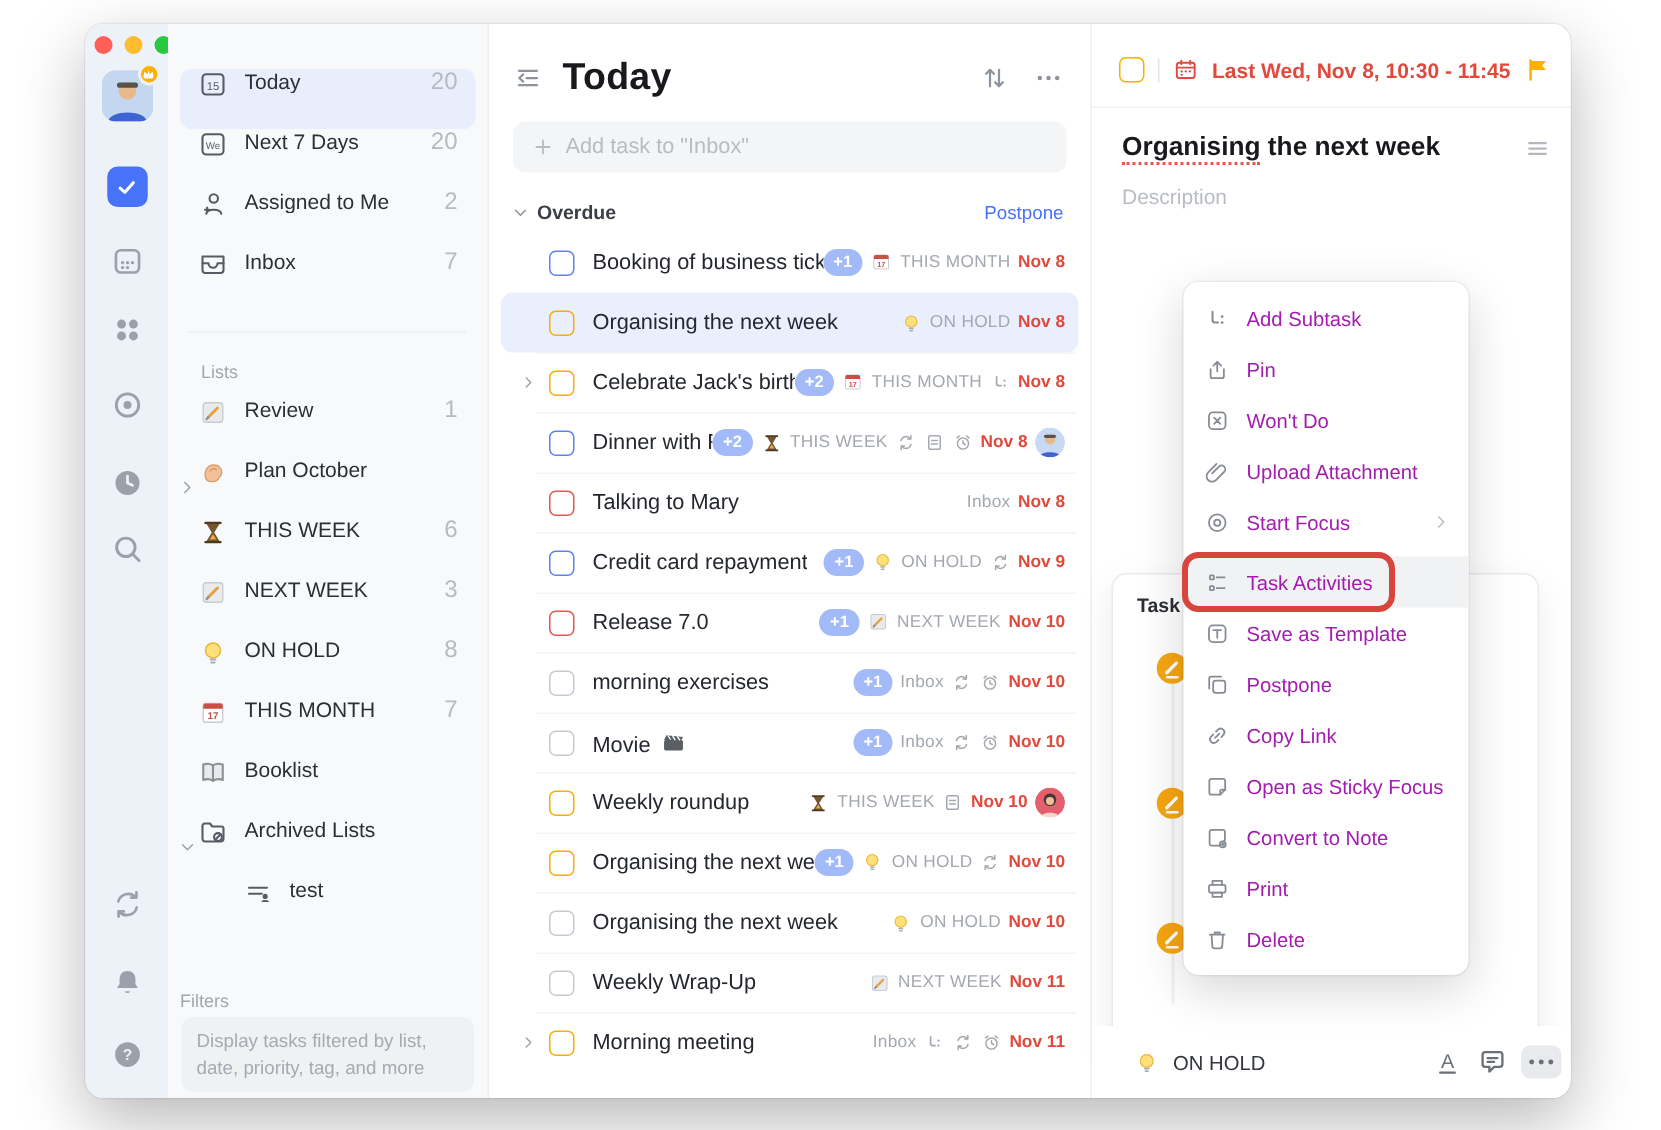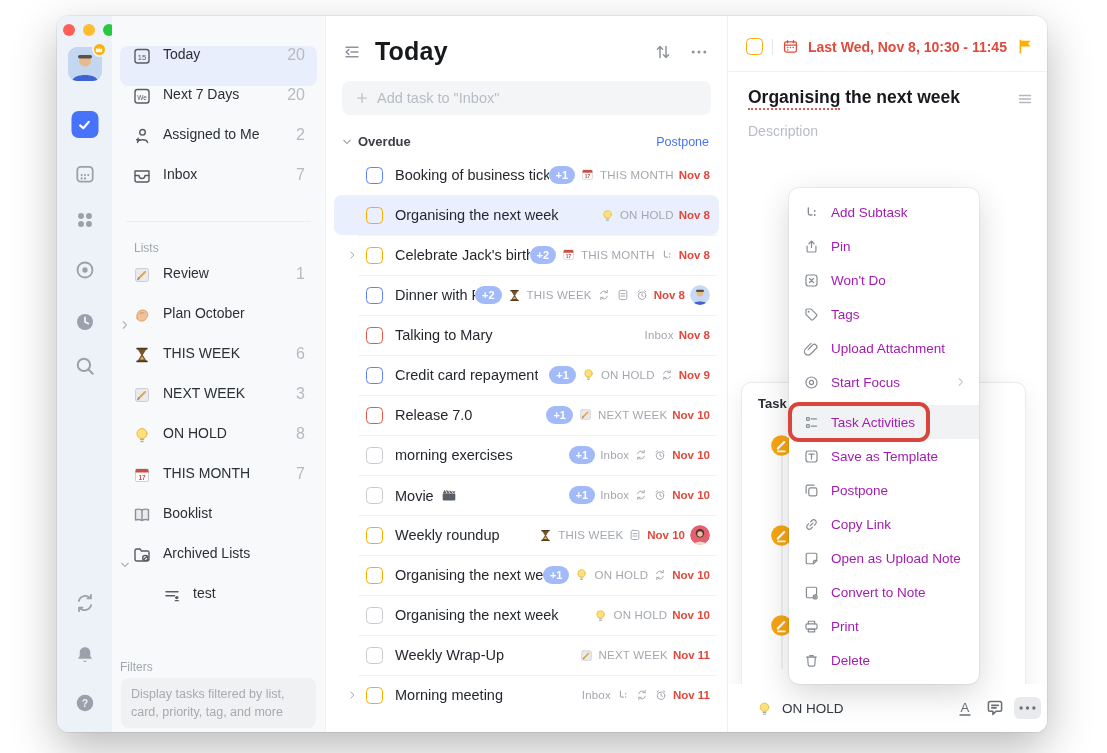--- a/index.html
+++ b/index.html
@@ -338,21 +338,21 @@
             <svg viewBox="0 0 20 20" width="100%" height="100%" fill="none" stroke="currentColor" stroke-width="1.4" stroke-linecap="round" stroke-linejoin="round">
               <path d="M4 6.8h12M4 10.8h8.5"></path>
               <circle cx="14.8" cy="12.6" r="1.7" fill="currentColor" stroke="none"></circle>
               <path d="M12.2 16.3c.3-1.7 4.9-1.7 5.2 0z" fill="currentColor" stroke="none"></path>
             </svg>
           </span>
           <span class="slabel">test</span>
         </div>
       </div>
     <div class="filters-label">Filters</div>
-    <div class="filterbox">Display tasks filtered by list, card, priority, tag, and more</div>
+    <div class="filterbox">Display tasks filtered by list, date, priority, tag, and more</div>
   </div>
 
   <div class="main">
     <div class="mheader">
       <span class="collapse">
           <svg viewBox="0 0 20 20" width="100%" height="100%" fill="none" stroke="currentColor" stroke-width="1.5" stroke-linecap="round" stroke-linejoin="round">
             <path d="M4 5.2h12M9 10h7M4 14.8h12"></path>
             <path d="M6.8 7.6 4.2 10l2.6 2.4"></path>
           </svg>
         </span>
@@ -848,29 +848,20 @@
         <svg viewBox="0 0 20 20" width="100%" height="100%" fill="none" stroke="currentColor" stroke-width="1.4" stroke-linecap="round" stroke-linejoin="round">
           <rect x="3.5" y="3.5" width="13" height="13" rx="3"></rect>
           <path d="M7.6 7.6l4.8 4.8M12.4 7.6l-4.8 4.8"></path>
         </svg>
       </span>
       <span class="mlabel">Won't Do</span>
     </div>
     <div class="mitem">
       <span class="micon">
         <svg viewBox="0 0 20 20" width="100%" height="100%" fill="none" stroke="currentColor" stroke-width="1.4" stroke-linecap="round" stroke-linejoin="round">
-          <path d="M3.5 8.8V4.7a1.2 1.2 0 0 1 1.2-1.2h4.1a1.5 1.5 0 0 1 1.1.4l6 6a1.5 1.5 0 0 1 0 2.1l-4.1 4.1a1.5 1.5 0 0 1-2.1 0l-6-6a1.5 1.5 0 0 1-.2-.3z"></path>
-          <circle cx="6.7" cy="6.7" r="1.1" fill="currentColor" stroke="none"></circle>
-        </svg>
-      </span>
-      <span class="mlabel">Tags</span>
-    </div>
-    <div class="mitem">
-      <span class="micon">
-        <svg viewBox="0 0 20 20" width="100%" height="100%" fill="none" stroke="currentColor" stroke-width="1.4" stroke-linecap="round" stroke-linejoin="round">
           <path d="M6 11.3 11.4 5.9a2.9 2.9 0 0 1 4.1 4.1L9 16.5a4.3 4.3 0 0 1-6.1-6.1L9.4 3.9"></path>
         </svg>
       </span>
       <span class="mlabel">Upload Attachment</span>
     </div>
     <div class="mitem">
       <span class="micon">
         <svg viewBox="0 0 20 20" width="100%" height="100%" fill="none" stroke="currentColor" stroke-width="1.4" stroke-linecap="round" stroke-linejoin="round">
           <circle cx="10" cy="10" r="6.5"></circle>
           <circle cx="10" cy="10" r="2.4"></circle>
@@ -923,21 +914,21 @@
       </span>
       <span class="mlabel">Copy Link</span>
     </div>
     <div class="mitem">
       <span class="micon">
         <svg viewBox="0 0 20 20" width="100%" height="100%" fill="none" stroke="currentColor" stroke-width="1.4" stroke-linecap="round" stroke-linejoin="round">
           <path d="M3.8 5.3A1.5 1.5 0 0 1 5.3 3.8h9.4a1.5 1.5 0 0 1 1.5 1.5v7l-3.9 3.9H5.3a1.5 1.5 0 0 1-1.5-1.5z"></path>
           <path d="M12.3 16.2v-2.4a1.5 1.5 0 0 1 1.5-1.5h2.4"></path>
         </svg>
       </span>
-      <span class="mlabel">Open as Upload Note</span>
+      <span class="mlabel">Open as Sticky Focus</span>
     </div>
     <div class="mitem">
       <span class="micon">
         <svg viewBox="0 0 20 20" width="100%" height="100%" fill="none" stroke="currentColor" stroke-width="1.4" stroke-linecap="round" stroke-linejoin="round">
           <path d="M4 5.3A1.5 1.5 0 0 1 5.5 3.8h9a1.5 1.5 0 0 1 1.5 1.5v6.5l-4.2 4.4H5.5A1.5 1.5 0 0 1 4 14.7z"></path>
           <circle cx="14.3" cy="15.2" r="2.3" fill="#fff"></circle>
           <path d="M13.2 15.2h2.2M14.3 14.1v2.2"></path>
         </svg>
       </span>
       <span class="mlabel">Convert to Note</span>

